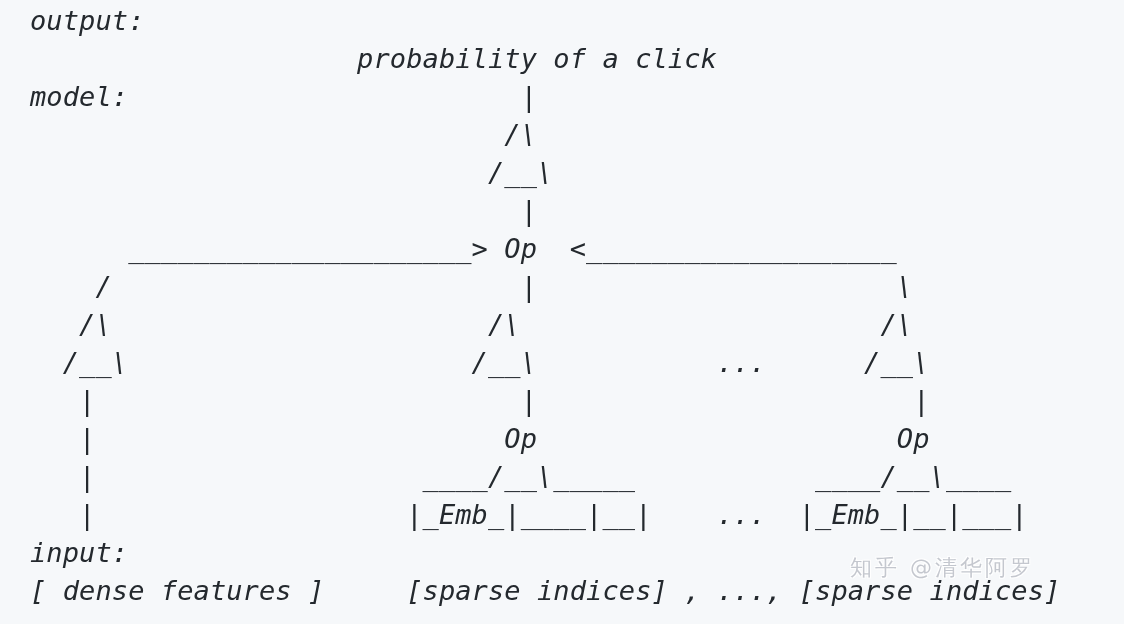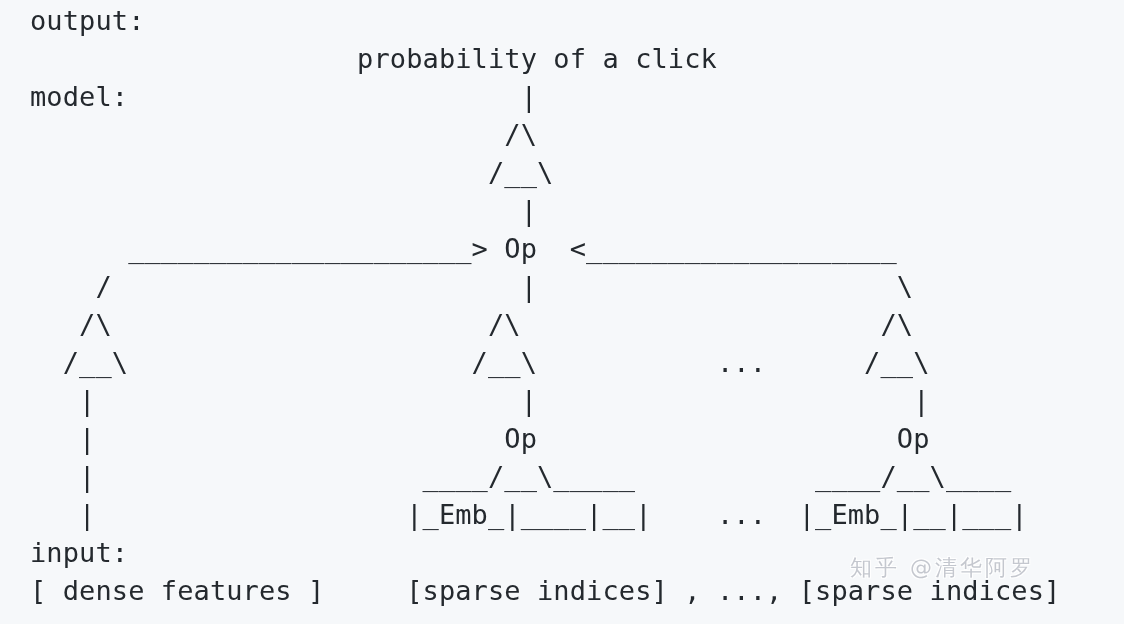--- a/index.html
+++ b/index.html
@@ -14,20 +14,21 @@
     box-sizing: border-box;
   }
   .art {
     margin: 0;
     padding: 2px 0 0 30px;
     font-family: "DejaVu Sans Mono", "Liberation Mono", monospace;
     font-size: 27px;
     line-height: 38px;
     letter-spacing: 0.1px;
     white-space: pre;
+    font-style: italic;
   }
   .watermark {
     position: absolute;
     left: 850px;
     top: 553px;
     font-family: "DejaVu Sans", "Liberation Sans", sans-serif;
     font-size: 22px;
     letter-spacing: 3px;
     white-space: nowrap;
     text-shadow: 1px 1px 0 rgba(255,255,255,0.9),

